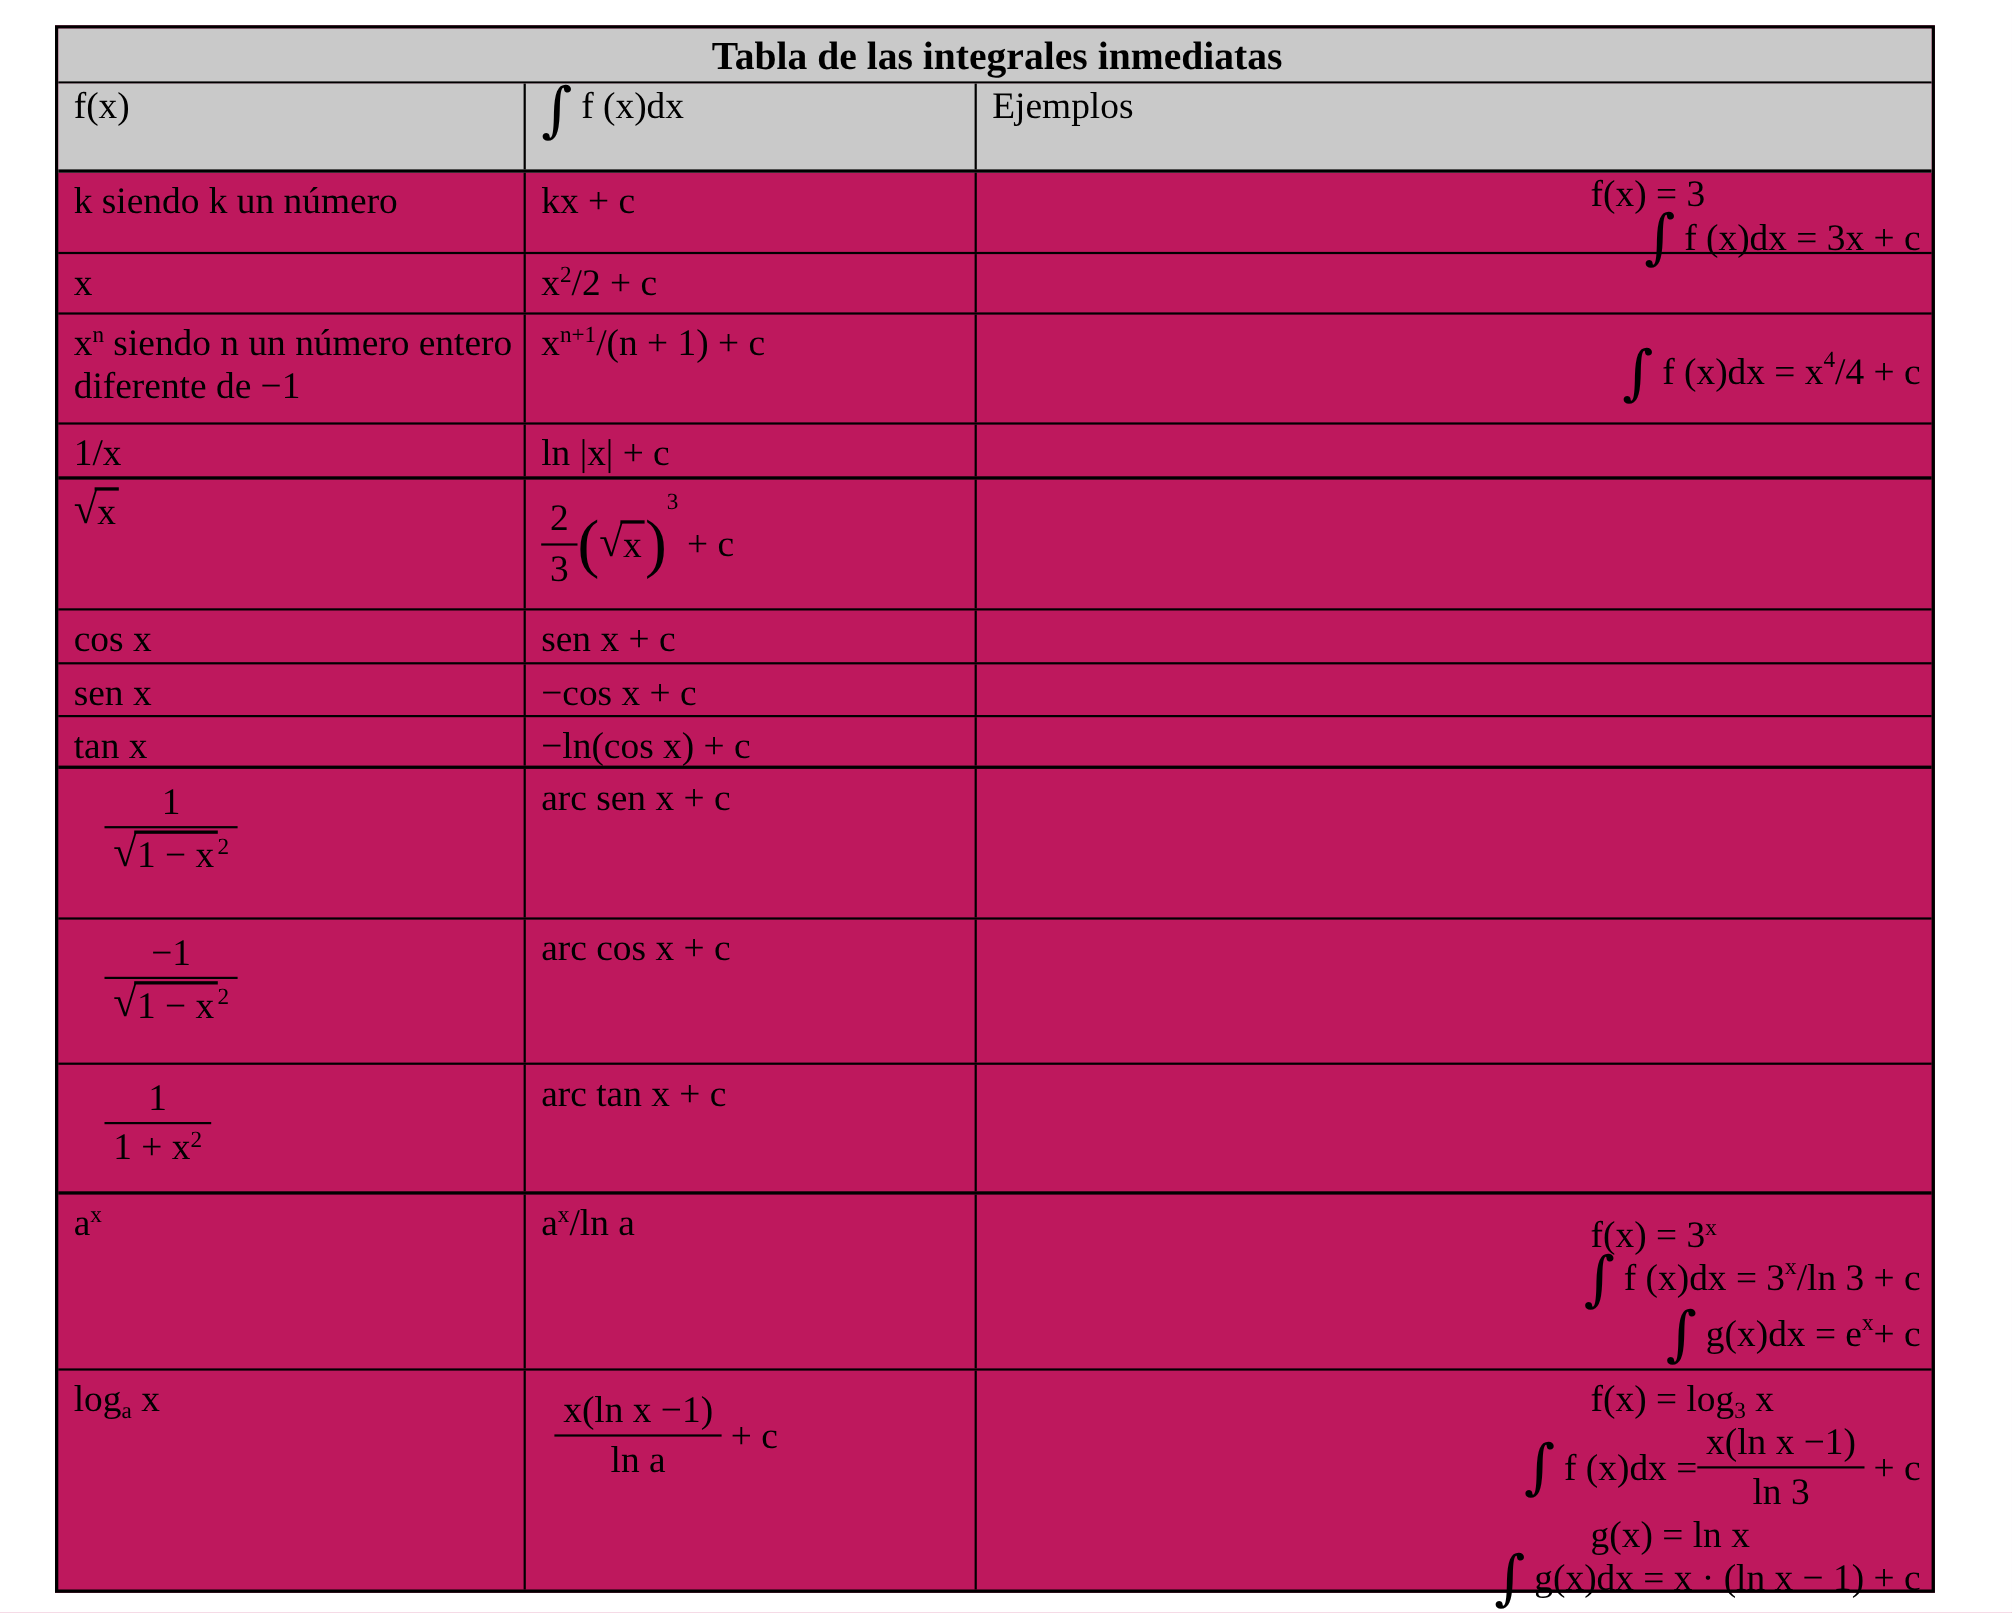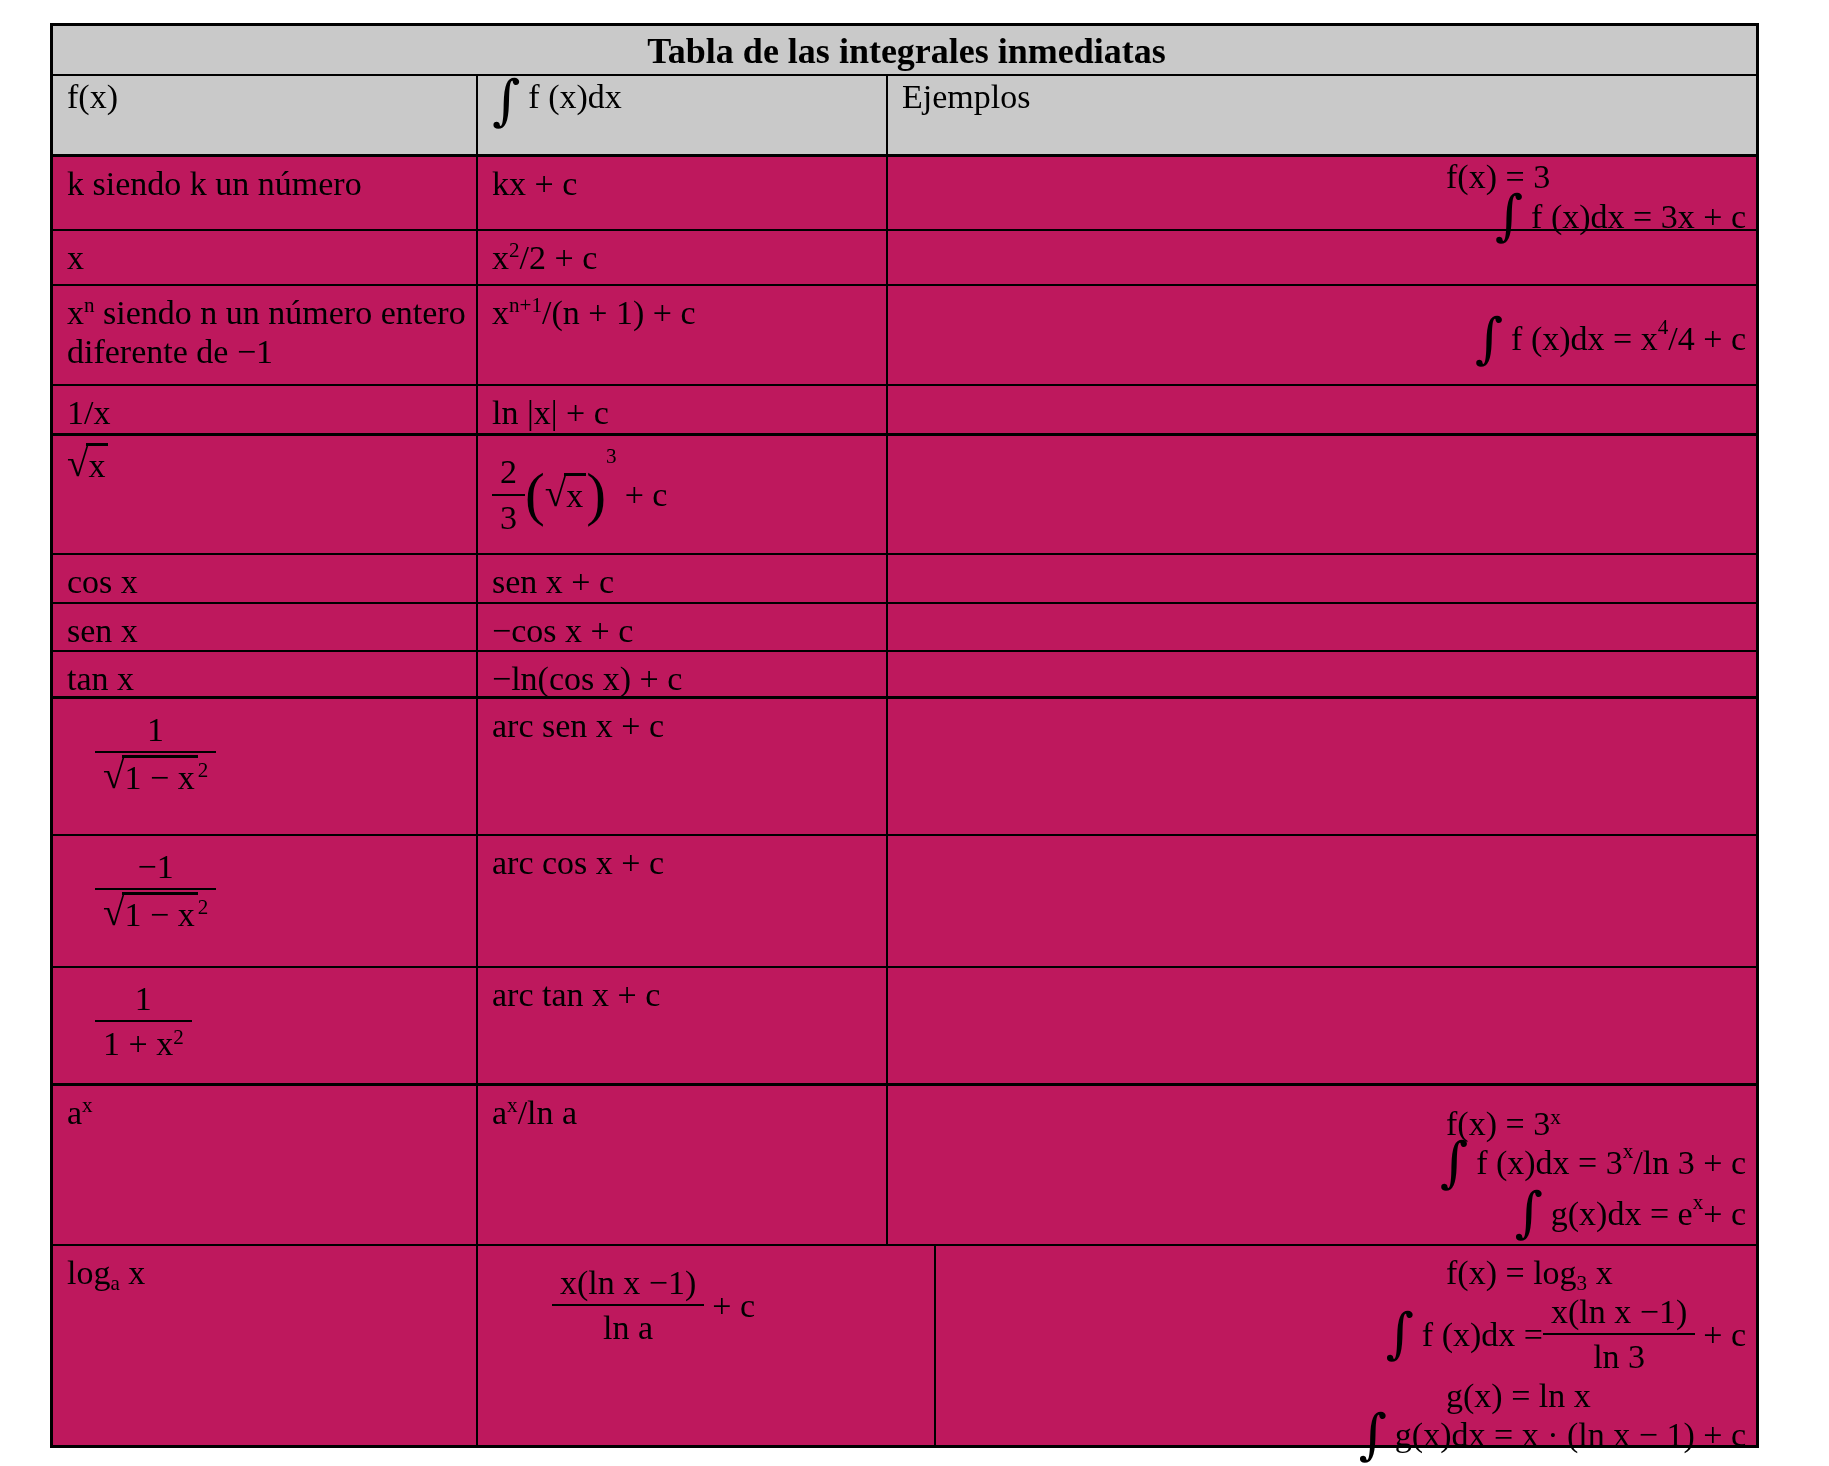--- a/index.html
+++ b/index.html
@@ -7,21 +7,21 @@
   body {
     width:1829px; height:1466px; position:relative;
     font-family:"Liberation Serif","DejaVu Serif",serif;
     color:#000; font-size:34px; line-height:1.15;
   }
   .table {
     position:absolute; left:18px; top:23px; width:1709px;
     border:3px solid #000; background:#be185d;margin-left:32px;
   }
   .trow { display:flex; border-bottom:2px solid #000; }
-  .trow:last-child { border-bottom:none;gap:48px; }
+  .trow:last-child { border-bottom:none; }
   .cell { padding:7px 10px 0 14px; }
   .c1 { width:425px; border-right:2px solid #000; }
   .c2 { width:410px; border-right:2px solid #000; }
   .c3 { flex:1; padding-left:14px; }
   .r-title { height:50px; background:#c9c9c9; }
   .r-title .cell { width:100%; text-align:center; font-weight:bold; font-size:36px; padding-top:5px; }
   .r-head { height:81px; background:#c9c9c9; border-bottom-width:3px; }
   .r-head .cell { padding-top:1px; }
   .r-k    { height:74px; }
   .r-x    { height:55px; }

